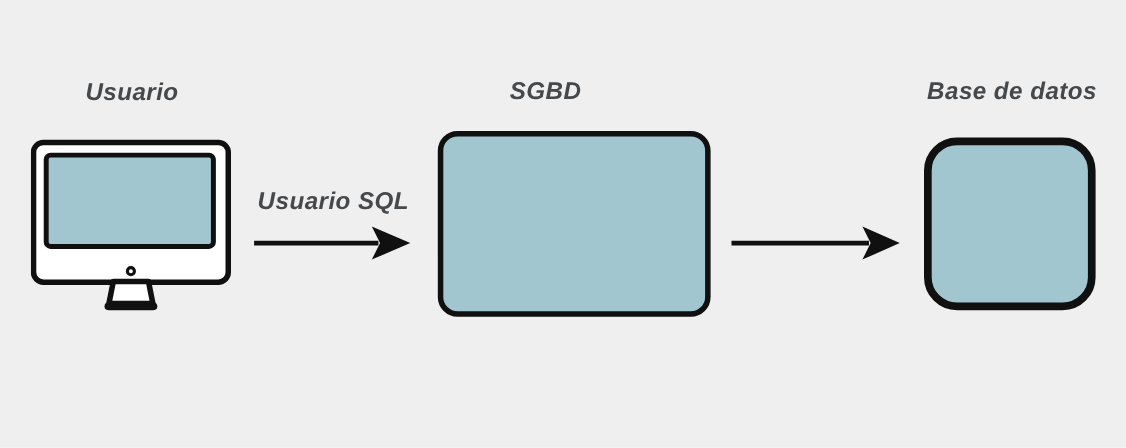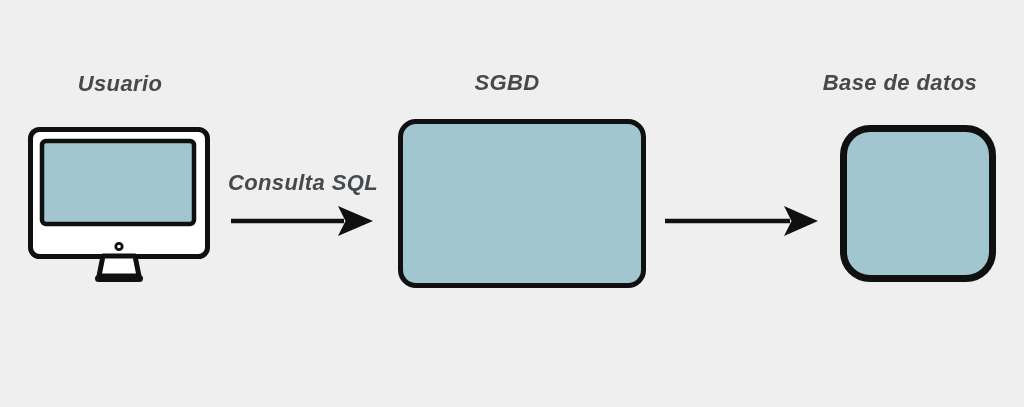--- a/index.html
+++ b/index.html
@@ -58,42 +58,42 @@
   .solid-shape{fill:var(--stroke);stroke:none;}
   .arrow-line{stroke:var(--stroke);stroke-width:4.5;}
 </style>
 </head>
 <body>
 
 <div class="canvas">
 
   <div class="label" style="left:120px; top:73px;text-align:center;">Usuario</div>
 
-  <div class="label" style="left:507px; top:72px;">SGBD</div>
+  <div class="label" style="left:496px; top:72px;">SGBD</div>
 
-  <div class="label" style="left:900px; top:72px;font-style:italic;">Base de datos</div>
+  <div class="label" style="left:920px; top:72px;font-style:italic;">Base de datos</div>
 
   <svg class="icon-svg monitor-svg" width="182" height="158" viewBox="0 0 182 158" aria-hidden="true">
 
     <rect class="stroke-shape" x="2.5" y="3.5" width="177" height="127" rx="9" stroke-width="5"></rect>
 
     <rect class="screen-shape" x="14" y="15" width="152" height="83" rx="4" stroke-width="4.5"></rect>
 
     <circle class="stroke-shape" cx="91" cy="120.5" r="3.2" stroke-width="2.8"></circle>
 
     <path class="stroke-shape" d="M75,130 L71,150 L111,150 L107,130 Z" stroke-width="5" stroke-linejoin="round"></path>
 
     <rect class="solid-shape" x="67" y="149" width="48" height="7" rx="3.5"></rect>
   </svg>
 
   <div class="node-box sgbd-box"></div>
 
   <div class="node-box base-box"></div>
 
-  <div class="label" style="left:303px; top:172px;">Consulta SQL</div>
+  <div class="label" style="left:303px; top:172px;">Usuario SQL</div>
 
   <svg class="icon-svg arrow1-svg" width="148" height="34" viewBox="0 0 148 34" aria-hidden="true">
     <line class="arrow-line" x1="3" y1="18" x2="116" y2="18"></line>
     <path class="solid-shape" d="M110,3 L145,18 L110,33 L117.5,18 Z"></path>
   </svg>
 
 
   <svg class="icon-svg arrow2-svg" width="158" height="34" viewBox="0 0 158 34" aria-hidden="true">
     <line class="arrow-line" x1="3" y1="18" x2="128" y2="18"></line>
     <path class="solid-shape" d="M122,3 L156,18 L122,33 L129.5,18 Z"></path>

